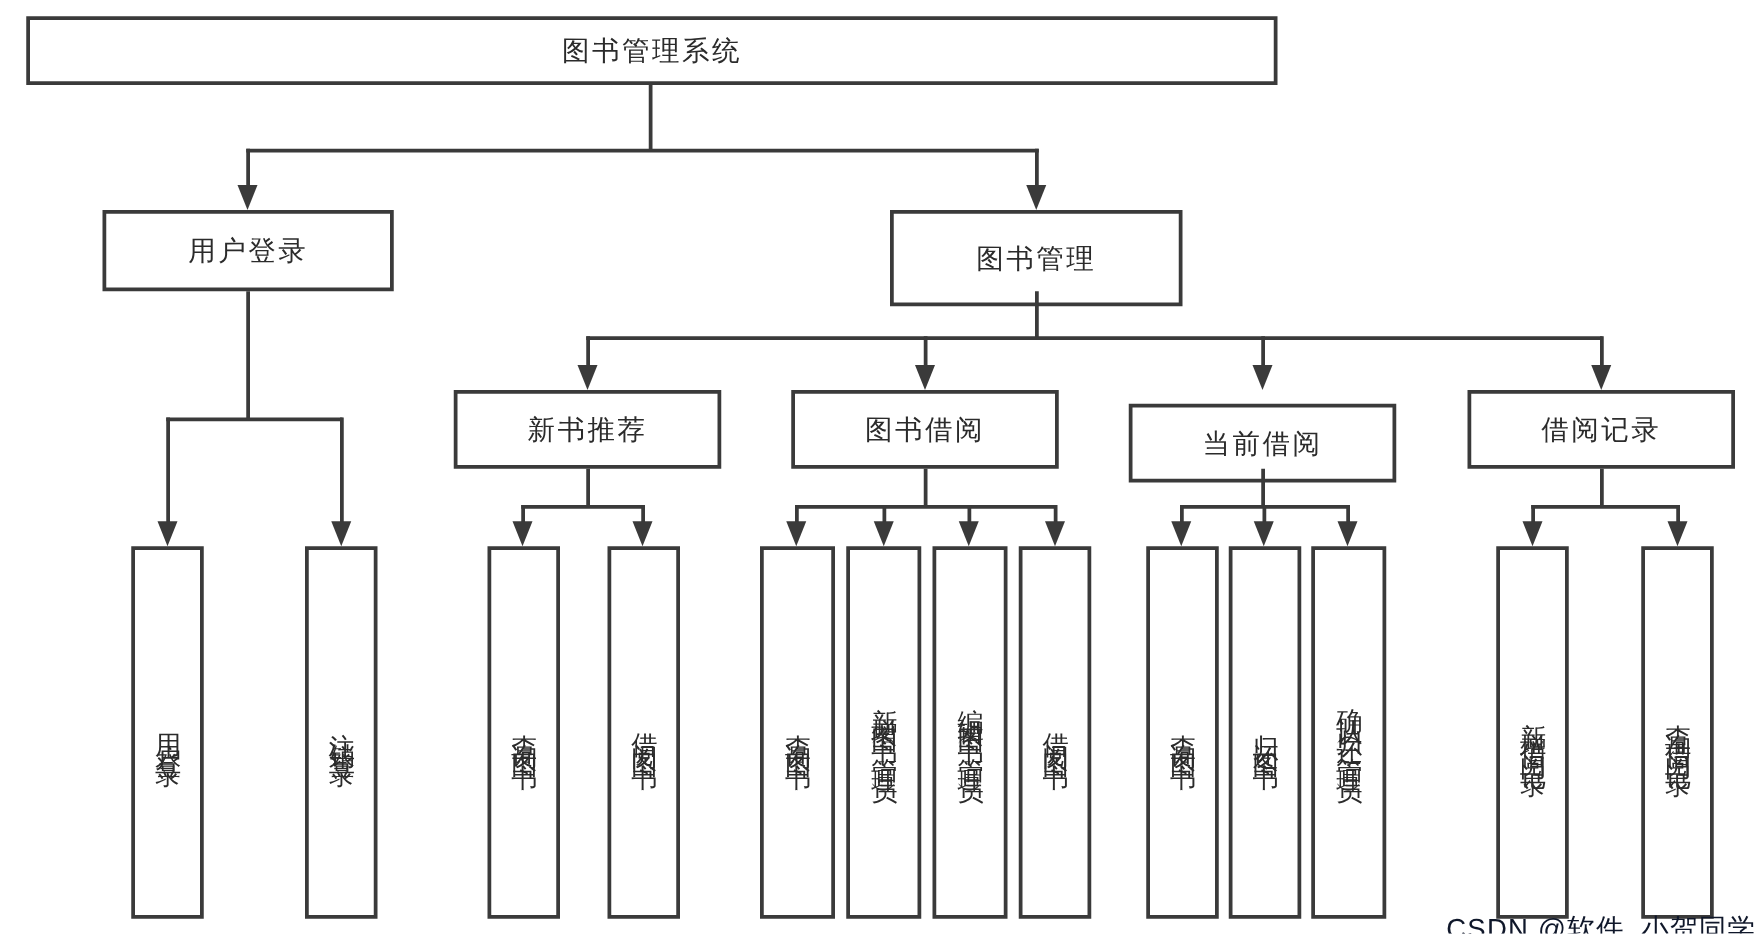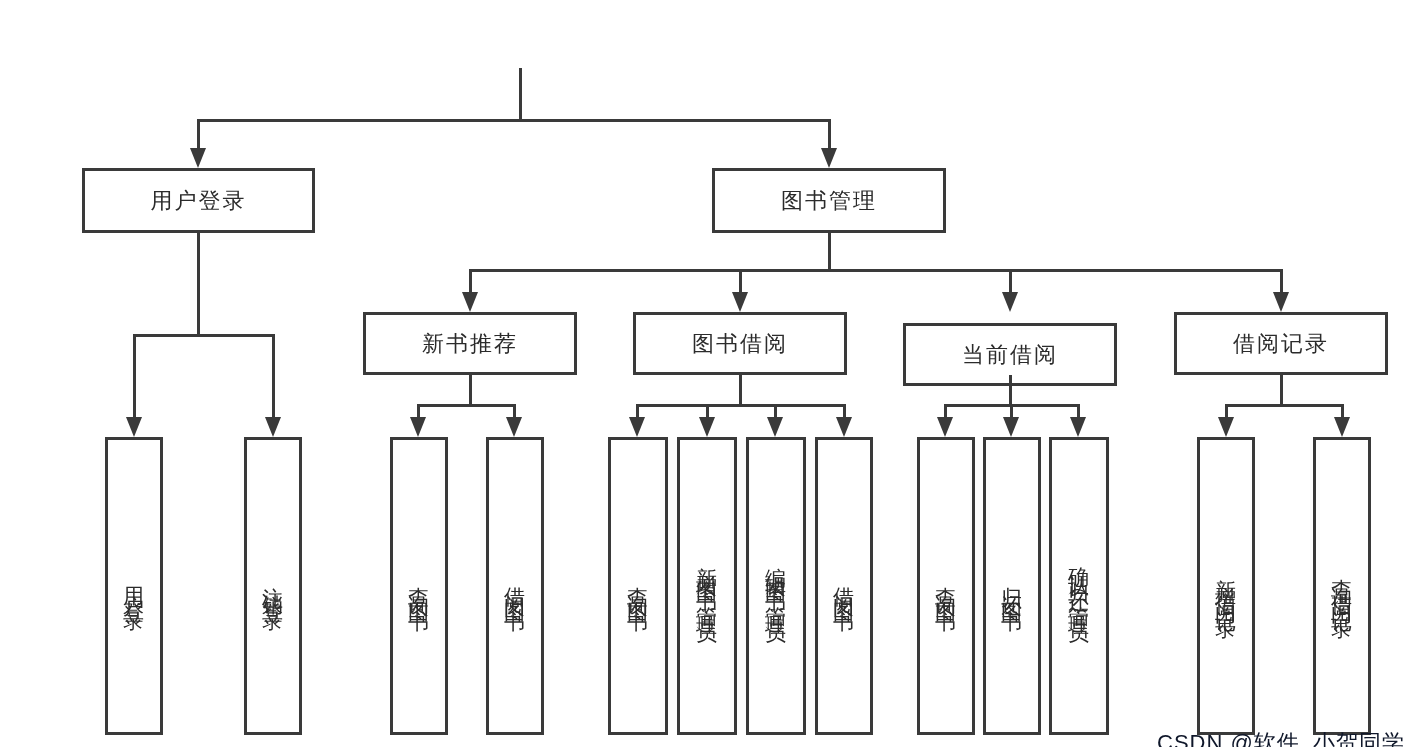--- a/index.html
+++ b/index.html
@@ -47,30 +47,31 @@
     letter-spacing:1px;
     z-index:10;
     white-space:nowrap;
   }
 </style>
 </head>
 <body>
 
 <div class="canvas">
 
+  <div class="box" style="left:21px;top:13px;width:1001px;height:55px;">图书管理系统</div>
 
   <div class="vl" style="left:519px;top:68px;height:53px;"></div>
   <div class="hl" style="left:197px;top:119px;width:634px;"></div>
   <div class="vl" style="left:197px;top:119px;height:32px;"></div>
   <div class="arr" style="left:190px;top:148px;"></div>
   <div class="vl" style="left:828px;top:119px;height:32px;"></div>
   <div class="arr" style="left:821px;top:148px;"></div>
 
   <div class="box" style="left:82px;top:168px;width:233px;height:65px;">用户登录</div>
-  <div class="box" style="left:712px;top:168px;width:234px;height:65px;">图书管理</div>
+  <div class="box" style="left:712px;top:168px;width:234px;height:77px;">图书管理</div>
 
   <div class="vl" style="left:197px;top:233px;height:103px;"></div>
   <div class="hl" style="left:133px;top:334px;width:141px;"></div>
   <div class="vl" style="left:133px;top:334px;height:85px;"></div>
   <div class="arr" style="left:126px;top:417px;"></div>
   <div class="vl" style="left:272px;top:334px;height:85px;"></div>
   <div class="arr" style="left:265px;top:417px;"></div>
 
   <div class="vl" style="left:828px;top:233px;height:39px;"></div>
   <div class="hl" style="left:469px;top:269px;width:813px;"></div>

